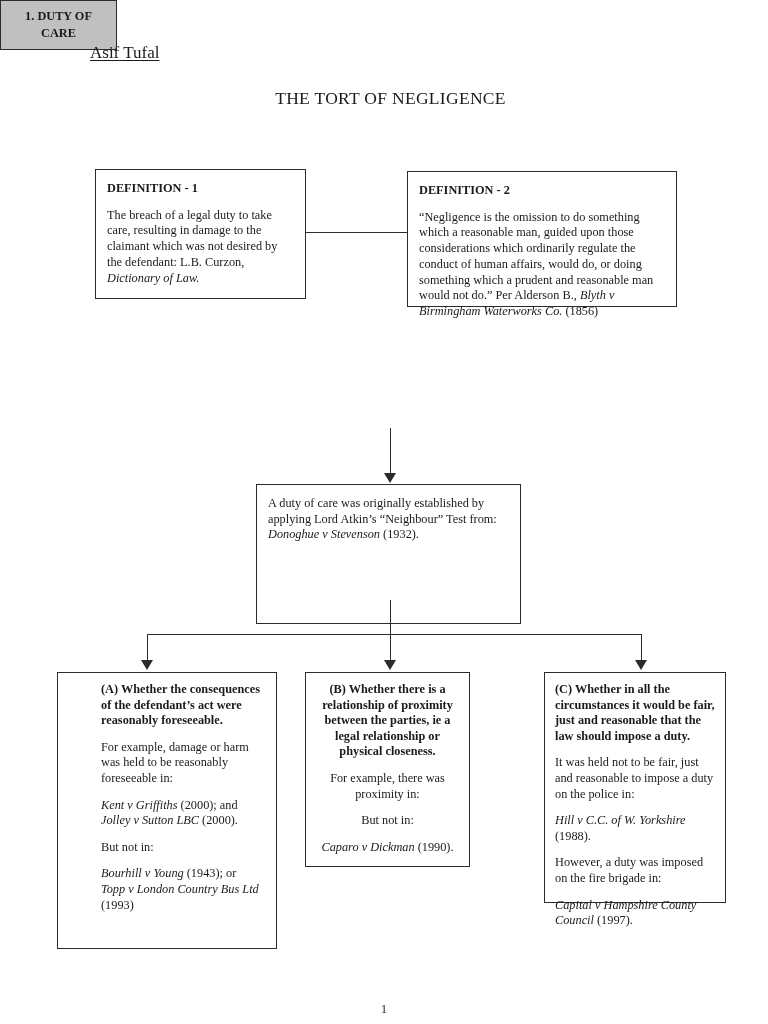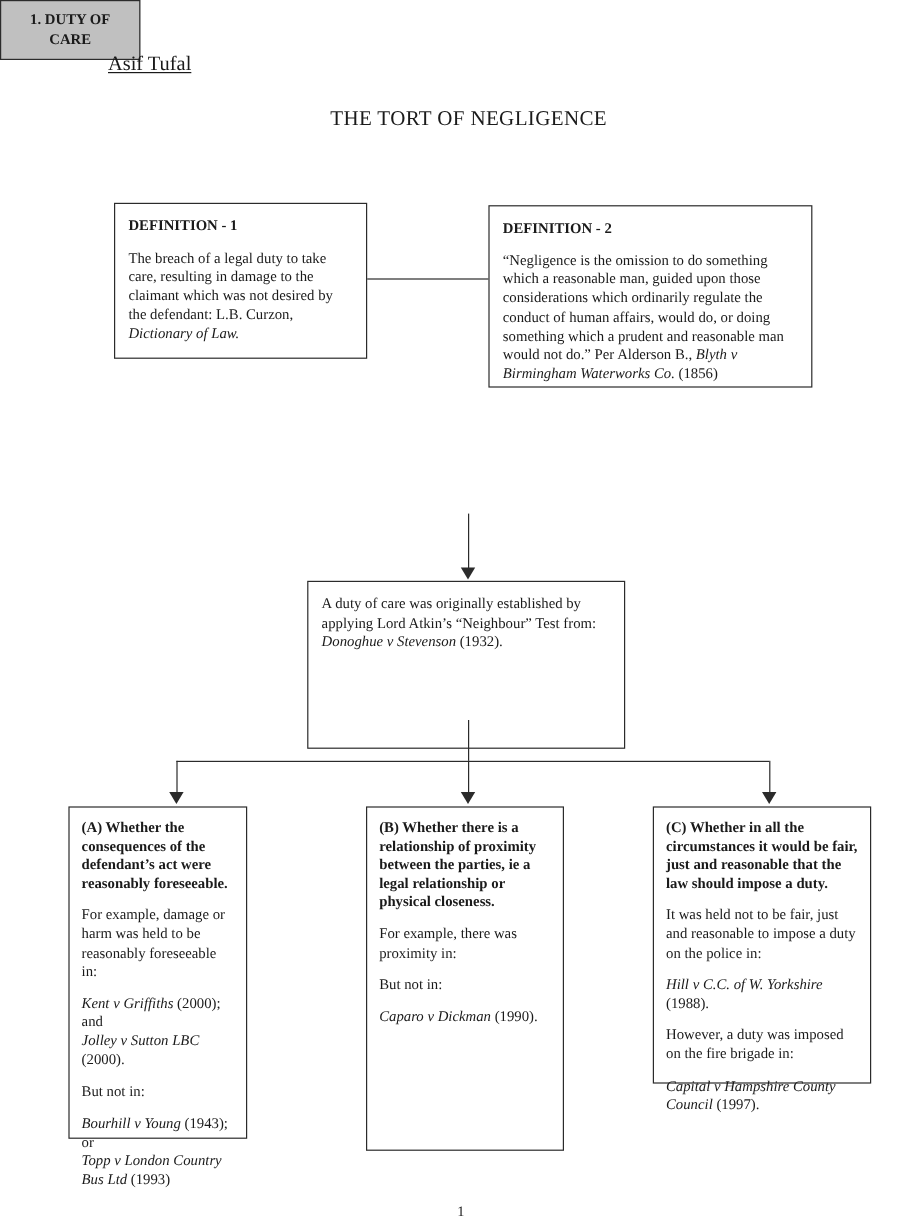--- a/index.html
+++ b/index.html
@@ -63,21 +63,21 @@
   }
   .ital { font-style: italic; }
 
   
   #definition-1-box {
     left: 95px;  top: 169px;
     width: 211px; height: 130px;
   }
   #definition-2-box {
     left: 407px; top: 171px;
-    width: 270px; height: 152px;
+    width: 270px; height: 136px;
   }
   #duty-of-care-box {
     left: 333px; top: 380px;
     width: 115px; height: 48px;
     background: #c0c0c0;
     border: 1.3px solid #2b2b2b;
     display: flex;
     align-items: center;
     justify-content: center;
     text-align: center;
@@ -85,25 +85,25 @@
     font-size: 12.3px;
     line-height: 1.35;
   }
   #duty-of-care-box .inner { padding: 0 6px; }
   #caparo-test-box {
     left: 256px; top: 484px;
     width: 265px; height: 140px;
   }
   #factor-a-box {
     left: 57px;  top: 672px;
-    width: 149px; height: 277px;
+    width: 220px; height: 277px; padding-left: 33px;
   }
   #factor-b-box {
     left: 305px; top: 672px;
-    width: 165px; height: 287px;
+    width: 165px; height: 195px; text-align: center;
   }
   #factor-c-box {
     left: 544px; top: 672px;
     width: 182px; height: 231px;
   }
   #factor-a-box .inner,
   #factor-b-box .inner,
   #factor-c-box .inner { padding: 9px 10px; }
   #factor-a-box, #factor-b-box, #factor-c-box { line-height: 1.27; }
 

